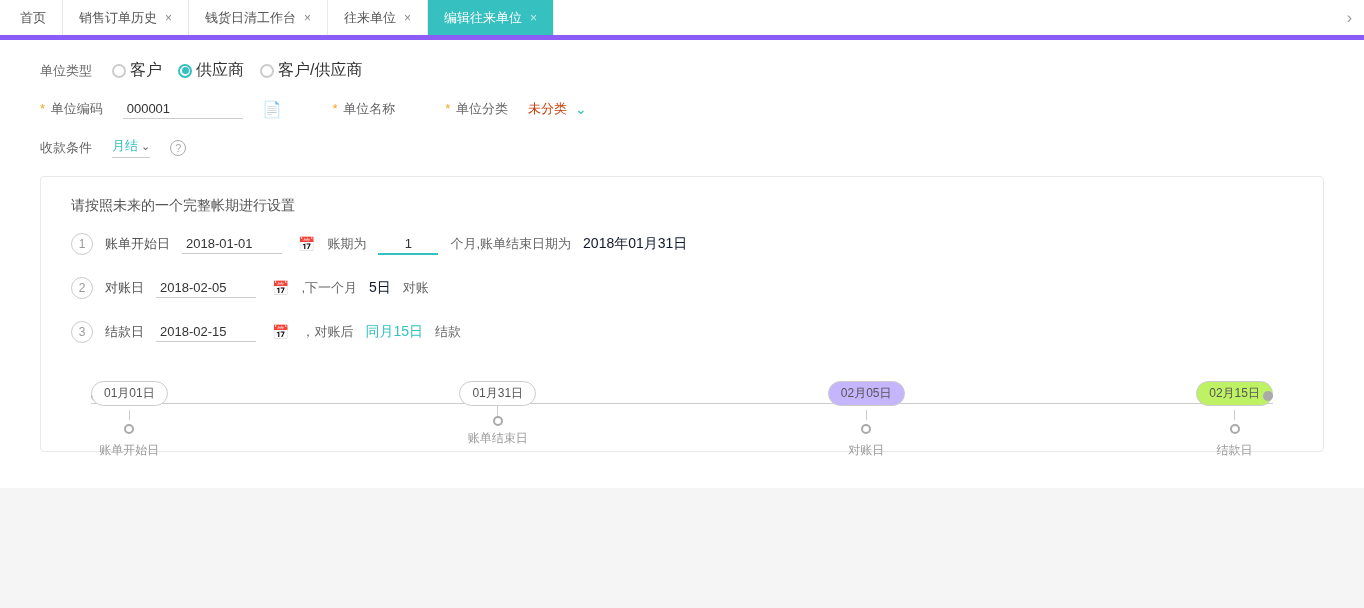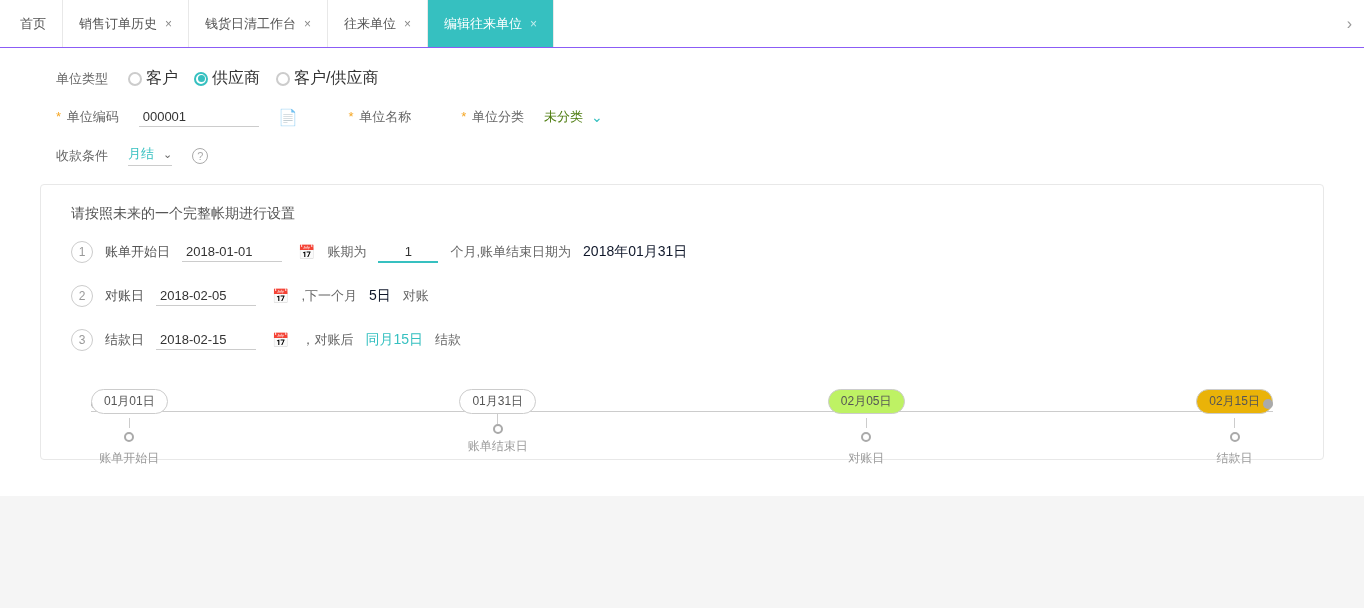--- a/index.html
+++ b/index.html
@@ -3,22 +3,22 @@
   <meta charset="utf-8">
   <style>
     * { box-sizing: border-box; margin: 0; padding: 0; }
     body { font-family: 'Microsoft YaHei', '微软雅黑', sans-serif; font-size: 14px; background: #f5f5f5; color: #333; }
 
     
     .tabs-bar {
       display: flex;
       align-items: stretch;
       background: #fff;
-      border-bottom: 1px solid #8b5cf6;
-      height: 48px;
+      border-bottom: 5px solid #8b5cf6;
+      height: 40px;
     }
     .tab {
       display: flex;
       align-items: center;
       padding: 0 16px;
       cursor: pointer;
       border-right: 1px solid #e8e8e8;
       font-size: 13px;
       color: #555;
       white-space: nowrap;
@@ -51,21 +51,20 @@
       margin: 0;
       padding: 20px 40px;
     }
 
     
     .form-row {
       display: flex;
       align-items: center;
       margin-bottom: 18px;
       gap: 20px;
-      margin-left: 16px;
     }
     .form-label {
       color: #666;
       font-size: 13px;
       white-space: nowrap;
     }
     .required-star {
       color: #f5a623;
       margin-right: 2px;
     }
@@ -155,36 +154,36 @@
     .preview-area {
       padding: 16px 0 0 0;
     }
     .preview-text { font-size: 13px; color: #666; margin-bottom: 20px; }
 
     
     .classify-wrapper {
       display: flex; align-items: center; gap: 8px;
       min-width: 160px;
     }
-    .classify-value { font-size: 13px; color: #4d7c0f; }
+    .classify-value { font-size: 13px; color: #c2410c; }
     .classify-arrow { color: #36c0c0; font-size: 14px; }
 
     
     .help-icon {
       display: inline-flex; align-items: center; justify-content: center;
       width: 16px; height: 16px;
       border-radius: 50%;
       border: 1px solid #aaa;
       font-size: 11px; color: #aaa;
       cursor: pointer;
     }
 
     
     .cond-dropdown {
-      display: flex; align-items: center; gap: 9px;
+      display: flex; align-items: center; gap: 3px;
       border-bottom: 1px solid #ccc;
       padding-bottom: 2px;
     }
     .cond-value { color: #36c0c0; font-size: 13px; }
     .cond-arrow { color: #666; font-size: 11px; }
 
     .doc-icon {
       color: #36c0c0;
       font-size: 16px;
       cursor: pointer;
@@ -328,28 +327,28 @@
           </div>
 
           <div style="display:flex;flex-direction:column;align-items:center;">
             <div style="border:1px solid #ccc;border-radius:20px;padding:3px 12px;font-size:12px;color:#555;background:#fff;">01月31日</div>
             <div style="width:1px;height:10px;background:#ccc;"></div>
             <div style="width:10px;height:10px;border-radius:50%;background:#fff;border:2px solid #aaa;"></div>
             <div style="font-size:12px;color:#999;margin-top:4px;">账单结束日</div>
           </div>
 
           <div style="display:flex;flex-direction:column;align-items:center;gap:4px;">
-            <div style="border:1px solid #ccc;border-radius:20px;padding:3px 12px;font-size:12px;color:#555;background:#bef264;">02月05日</div>
+            <div style="border:1px solid #ccc;border-radius:20px;padding:3px 12px;font-size:12px;color:#555;background:#c4b5fd;">02月05日</div>
             <div style="width:1px;height:10px;background:#ccc;"></div>
             <div style="width:10px;height:10px;border-radius:50%;background:#fff;border:2px solid #aaa;"></div>
             <div style="font-size:12px;color:#999;margin-top:4px;">对账日</div>
           </div>
 
           <div style="display:flex;flex-direction:column;align-items:center;gap:4px;">
-            <div style="border:1px solid #ccc;border-radius:20px;padding:3px 12px;font-size:12px;color:#555;background:#eab308;">02月15日</div>
+            <div style="border:1px solid #ccc;border-radius:20px;padding:3px 12px;font-size:12px;color:#555;background:#bef264;">02月15日</div>
             <div style="width:1px;height:10px;background:#ccc;"></div>
             <div style="width:10px;height:10px;border-radius:50%;background:#fff;border:2px solid #aaa;"></div>
             <div style="font-size:12px;color:#999;margin-top:4px;">结款日</div>
           </div>
         </div>
 
         <div style="position:relative; z-index:1; margin-left:auto;">
           <div style="width:10px;height:10px;border-radius:50%;background:#aaa;"></div>
         </div>
       </div>

